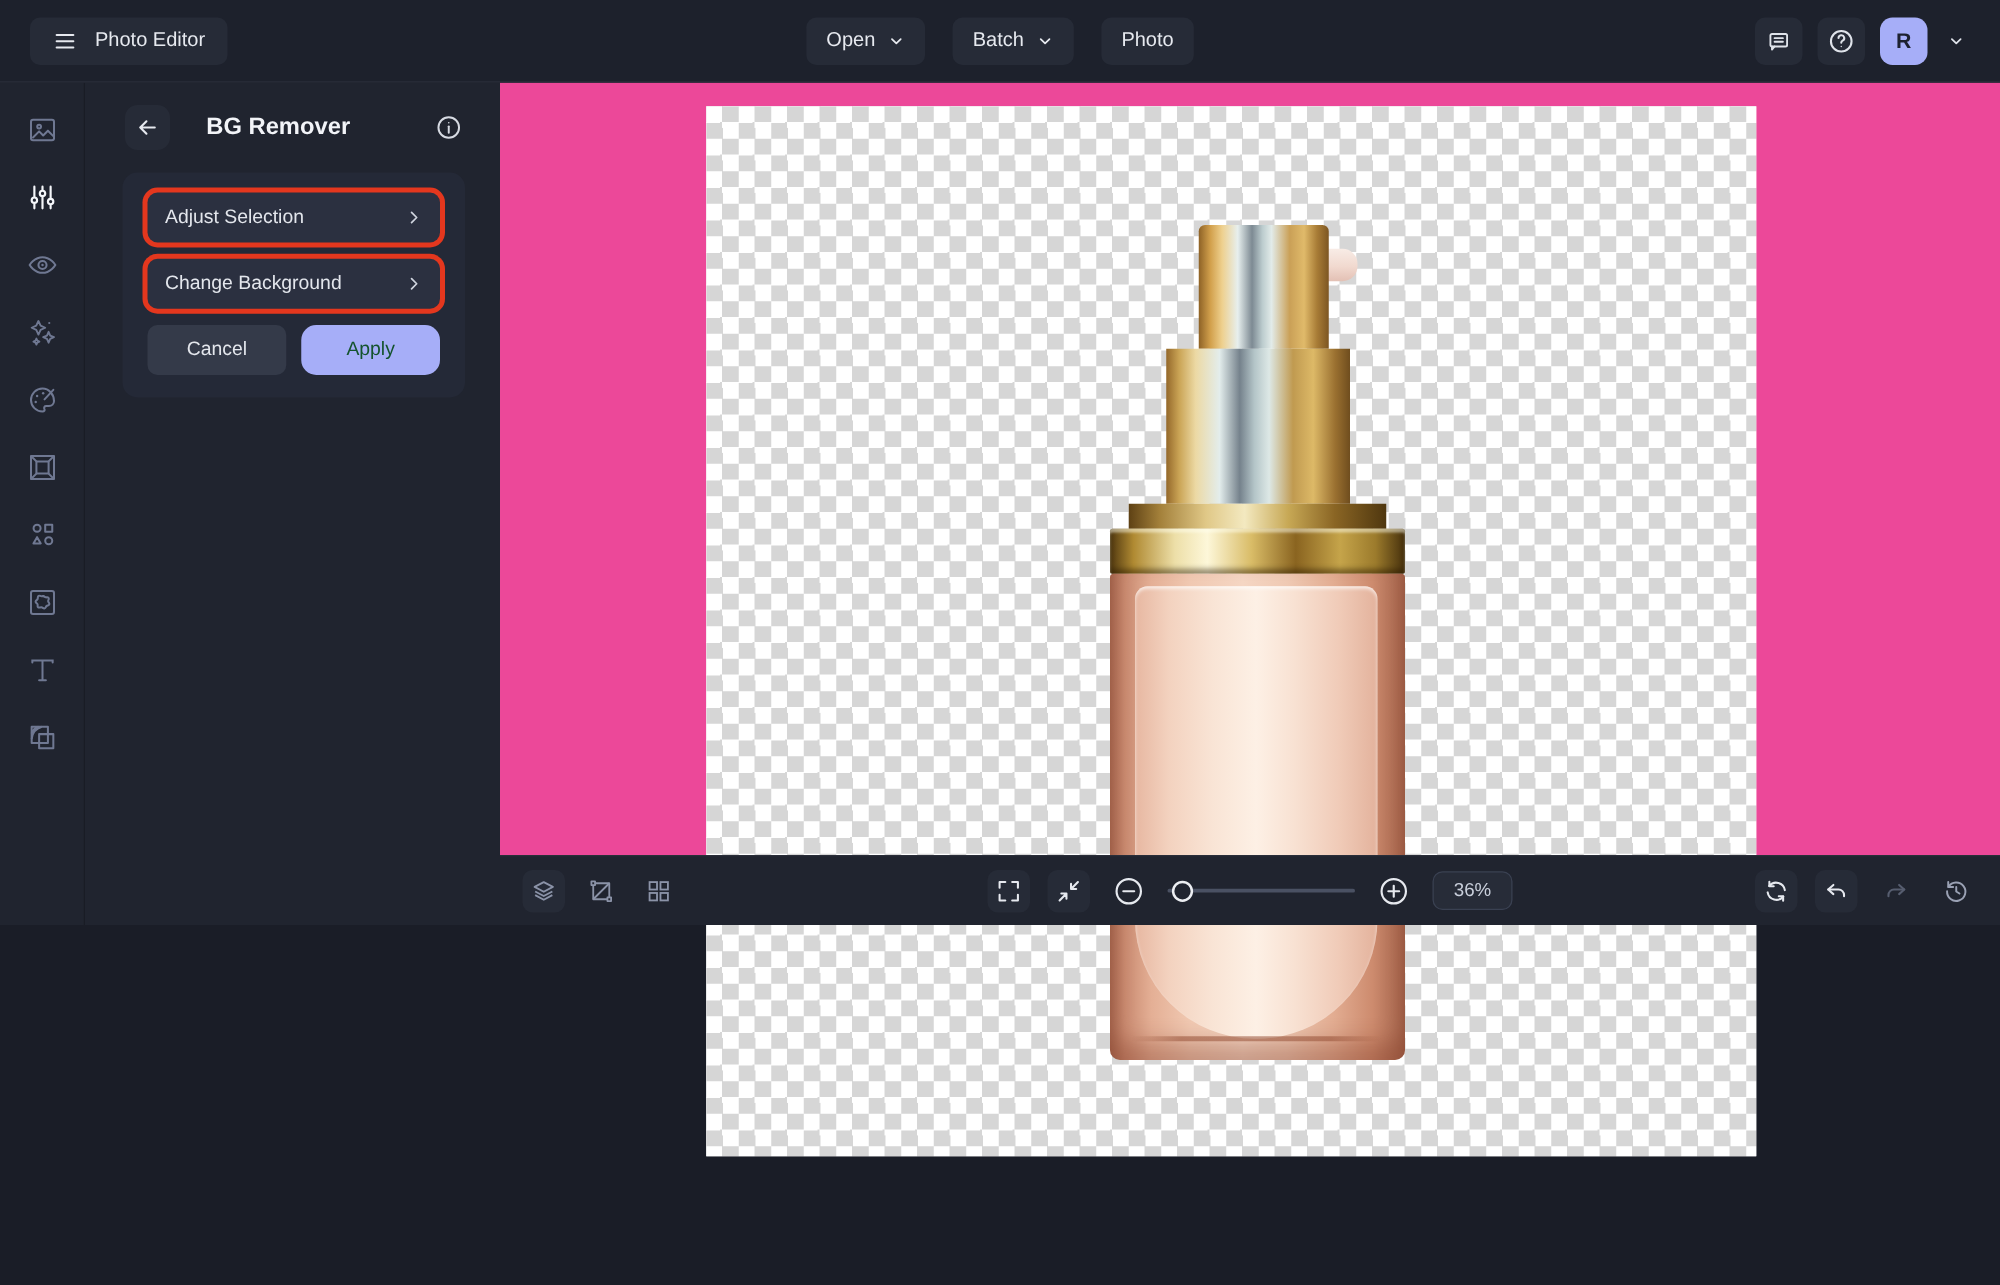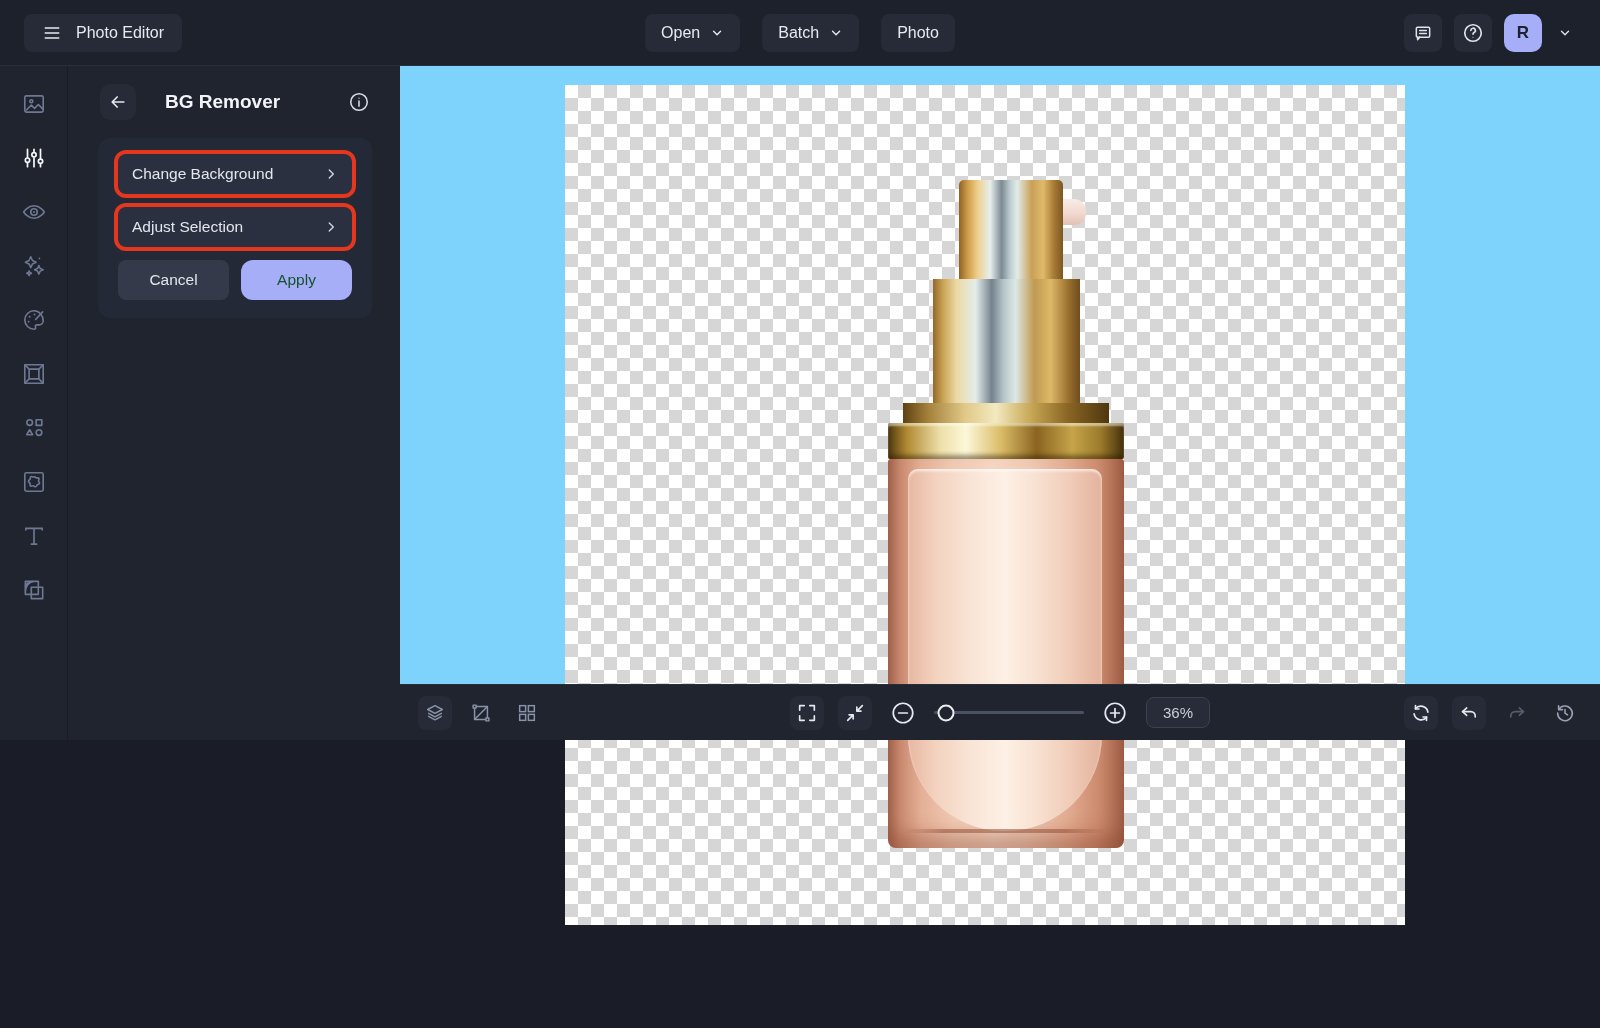--- a/index.html
+++ b/index.html
@@ -48,21 +48,21 @@
              color:#e3e6ec; font-size:15.5px; font-family:inherit; margin-bottom:10px; cursor:pointer; }
   .opt-btn .chev { color:#cfd4de; }
   .opt-btn.hl { box-shadow:0 0 0 4px var(--hl-red); margin-bottom:13px; }
   .actions { display:flex; gap:12px; margin-top:0; }
   .cancel-btn { flex:1; height:40px; border:none; border-radius:8px; background:#343a49;
                 color:#e3e6ec; font-size:15.5px; font-family:inherit; cursor:pointer; }
   .apply-btn { flex:1; height:40px; border:none; border-radius:12px; background:var(--accent);
                color:#14532d; font-size:15.5px; font-weight:500; font-family:inherit; cursor:pointer; }
 
   
-  .workspace { flex:1; display:flex; flex-direction:column; background:#7dd3fc; min-width:0; }
+  .workspace { flex:1; display:flex; flex-direction:column; background:#ec4899; min-width:0; }
   .canvas-area { flex:1; position:relative; }
   .canvas { position:absolute; left:165px; top:19px; width:840px; height:840px;
             background-color:#ffffff;
             background-image:conic-gradient(#d6d6d6 25%, #ffffff 25% 50%, #d6d6d6 50% 75%, #ffffff 75%);
             background-size:26px 26px; }
 
   
   .bottle { position:absolute; left:0; top:0; width:100%; height:100%; }
   .bottle > div { position:absolute; }
   .pump-head { left:394px; top:95px; width:104px; height:99px; border-radius:5px 5px 0 0;
@@ -288,29 +288,29 @@
                 <circle cx="12" cy="12" r="9"></circle>
                 <path d="M12 11v5.5"></path>
                 <circle cx="12" cy="7.8" r="0.7" fill="currentColor" stroke="none"></circle>
               </svg>
           </span>
         </button>
       </div>
 
       <div class="card">
         <button class="opt-btn hl">
-          <span>Change Background</span>
+          <span>Adjust Selection</span>
           <span class="chev">
             <svg width="14" height="14" viewBox="0 0 24 24" fill="none" stroke="currentColor" stroke-width="2.4" stroke-linecap="round" stroke-linejoin="round">
                 <path d="M9 5l7 7-7 7"></path>
               </svg>
           </span>
         </button>
         <button class="opt-btn hl">
-          <span>Adjust Selection</span>
+          <span>Change Background</span>
           <span class="chev">
             <svg width="14" height="14" viewBox="0 0 24 24" fill="none" stroke="currentColor" stroke-width="2.4" stroke-linecap="round" stroke-linejoin="round">
                 <path d="M9 5l7 7-7 7"></path>
               </svg>
           </span>
         </button>
         <div class="actions">
           <button class="cancel-btn">Cancel</button>
           <button class="apply-btn">Apply</button>
         </div>

